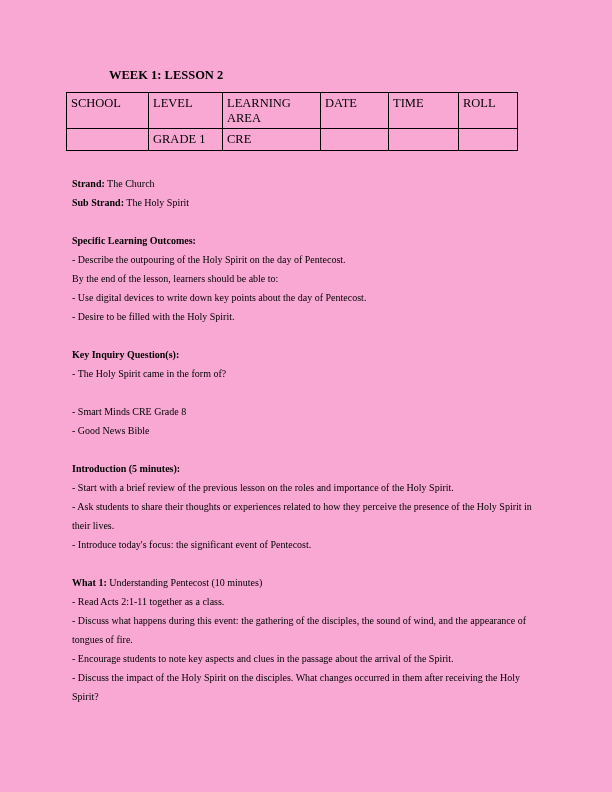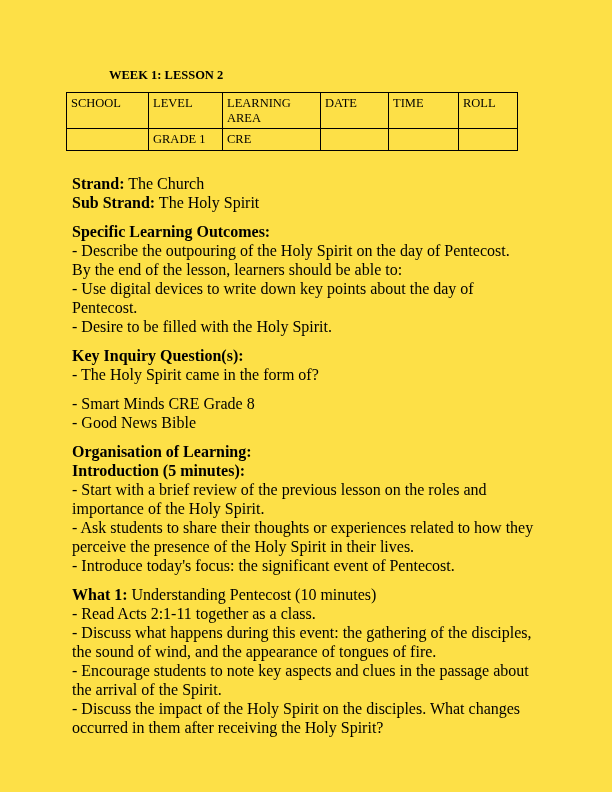--- a/index.html
+++ b/index.html
@@ -5,21 +5,21 @@
   * { margin: 0; padding: 0; box-sizing: border-box; }
   html, body { background: #ffffff; }
   body {
     font-family: "Liberation Serif", "DejaVu Serif", serif;
     color: #000000;
   }
   .page {
     position: relative;
     width: 612px;
     height: 792px;
-    background: #fde047;
+    background: #f9a8d4;
     padding: 66px 72px 40px 72px;
     overflow: hidden;
   }
   .title {
     font-size: 12.5px;
     font-weight: bold;
     padding-left: 37px;
     margin-bottom: 7px;
   }
   table.info-table {
@@ -32,26 +32,26 @@
   table.info-table td {
     border: 1px solid #000;
     vertical-align: top;
     padding: 3px 4px 2px 4px;
     line-height: 15px;
     overflow: hidden;
   }
   table.info-table tr.hdr td { height: 35px; }
   table.info-table tr.val td { height: 22px; }
   p {
-    font-size: 16px;
+    font-size: 10px;
     line-height: 19px;
   }
   .b { font-weight: bold; }
   .strand-block { margin-top: 23px; }
-  .section { margin-top: 10px; }
+  .section { margin-top: 19px; }
 </style>
 </head>
 <body>
 
 <div class="page">
 
   <p class="title">WEEK 1: LESSON 2</p>
 
   <table class="info-table">
     <colgroup>
@@ -99,21 +99,20 @@
     <p class="b">Key Inquiry Question(s):</p>
     <p>- The Holy Spirit came in the form of?</p>
   </div>
 
   <div class="section">
     <p>- Smart Minds CRE Grade 8</p>
     <p>- Good News Bible</p>
   </div>
 
   <div class="section">
-    <p class="b">Organisation of Learning:</p>
     <p class="b">Introduction (5 minutes):</p>
     <p>- Start with a brief review of the previous lesson on the roles and importance of the Holy Spirit.</p>
     <p>- Ask students to share their thoughts or experiences related to how they perceive the presence of the Holy Spirit in their lives.</p>
     <p>- Introduce today's focus: the significant event of Pentecost.</p>
   </div>
 
   <div class="section">
     <p><span class="b">What 1:</span><span> Understanding Pentecost (10 minutes)</span></p>
     <p>- Read Acts 2:1-11 together as a class.</p>
     <p>- Discuss what happens during this event: the gathering of the disciples, the sound of wind, and the appearance of tongues of fire.</p>

